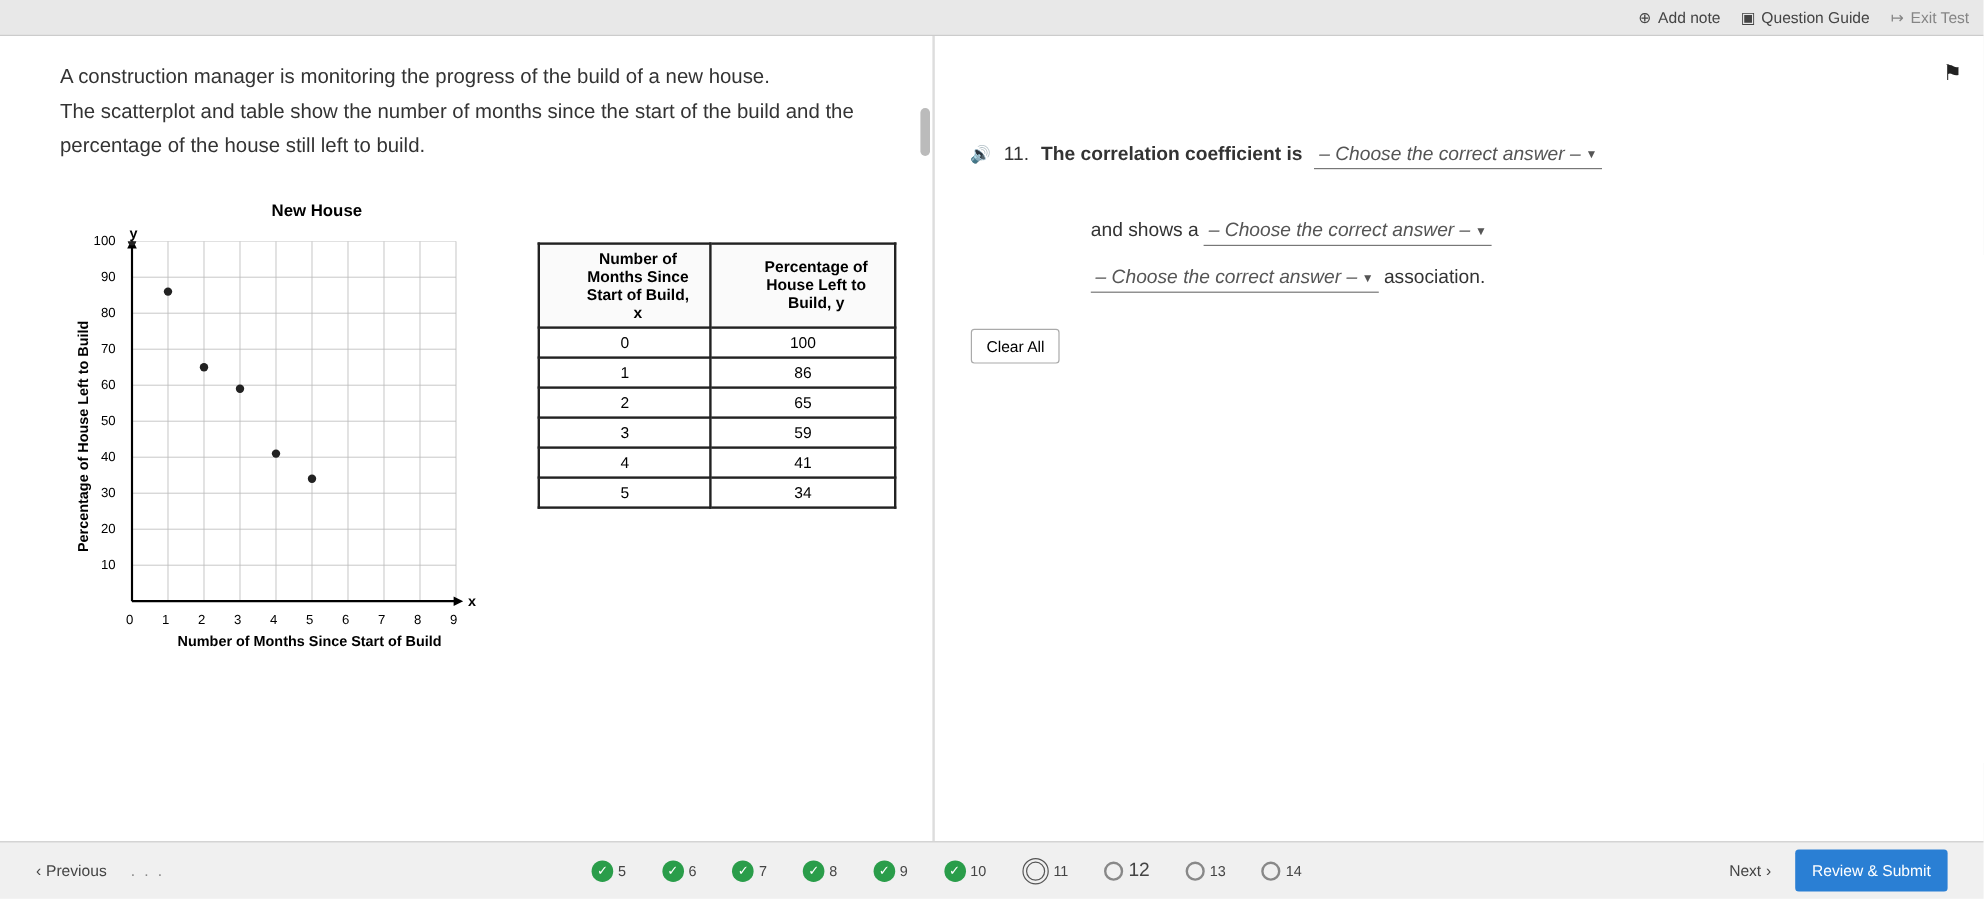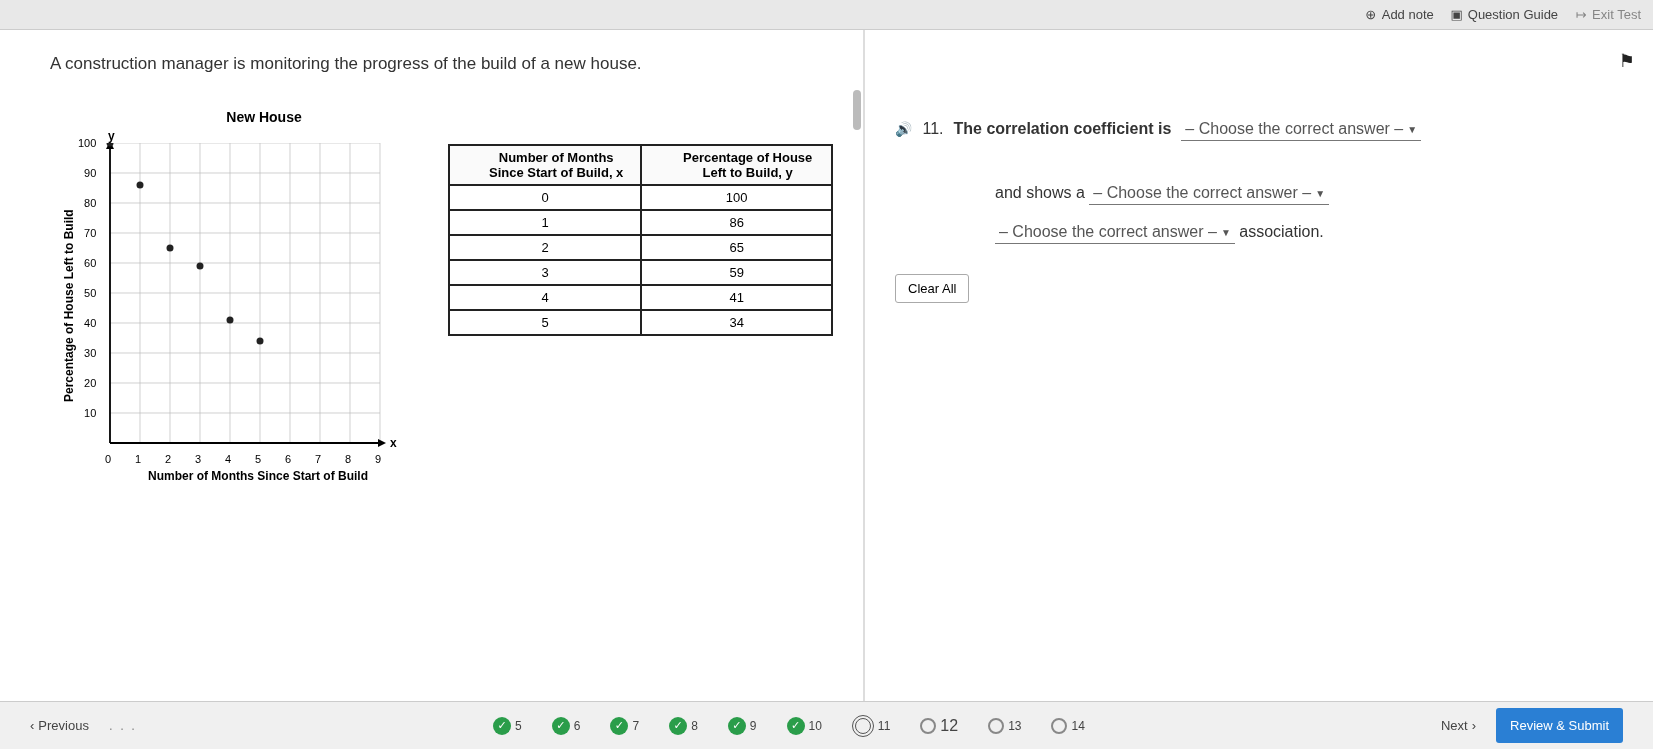--- a/index.html
+++ b/index.html
@@ -1,21 +1,21 @@
 <!DOCTYPE html>
 <html><head>
 <meta charset="utf-8">
 <style>
 * { box-sizing: border-box; margin: 0; padding: 0; }
 body { font-family: Arial, sans-serif; background: #f5f5f5; width: 1653px; height: 749px; overflow: hidden; display: flex; flex-direction: column; }
 .top-bar { background: #e8e8e8; height: 30px; display: flex; justify-content: flex-end; align-items: center; padding: 0 12px; gap: 16px; font-size: 13px; color: #444; border-bottom: 1px solid #ccc; }
 .top-bar .item { display: flex; align-items: center; gap: 4px; cursor: pointer; }
 .top-bar .icon { width: 14px; height: 14px; display: inline-flex; align-items: center; justify-content: center; }
 .main { flex: 1; display: flex; background: #fff; overflow: hidden; }
-.left-panel { width: 865px; padding: 20px 30px 10px 50px; border-right: 2px solid #ddd; position: relative; }
+.left-panel { width: 779px; padding: 20px 30px 10px 50px; border-right: 2px solid #ddd; position: relative; }
 .problem-text { font-size: 17px; color: #333; line-height: 1.7; margin-bottom: 25px; }
 .chart-container { display: flex; gap: 30px; align-items: flex-start; margin-top: 10px; }
 .chart-wrap { background: #fff; padding: 5px 10px 10px 10px; }
 .chart-title { text-align: center; font-size: 14px; font-weight: bold; margin-left: 60px; margin-bottom: 4px; }
 .chart-area { display: flex; }
 .y-label { writing-mode: vertical-rl; transform: rotate(180deg); font-size: 12px; font-weight: bold; text-align: center; padding: 0 2px; }
 .chart-body { display: flex; flex-direction: column; }
 .chart-svg-row { display: flex; }
 .y-ticks { display: flex; flex-direction: column; justify-content: space-between; align-items: flex-end; height: 300px; font-size: 11px; padding-right: 4px; margin-top:0; }
 .y-ticks div { height: 0; line-height: 0; position: relative; top: 0; }
@@ -26,21 +26,21 @@
 svg.plot { border: none; }
 .data-table { border-collapse: collapse; margin-top: 40px; }
 .data-table th, .data-table td { border: 2px solid #222; padding: 4px 14px; font-size: 13px; text-align: center; }
 .data-table th { font-weight: bold; background: #fafafa; padding-left: 36px; }
 .right-panel { flex: 1; padding: 30px 40px 20px 30px; position: relative; }
 .flag-corner { position: absolute; top: 20px; right: 18px; font-size: 18px; color: #222; cursor: pointer; }
 .question-row { display: flex; align-items: baseline; gap: 10px; font-size: 16px; color: #333; }
 .q-icon { font-size: 14px; color: #555; }
 .q-num { font-weight: normal; }
 .q-text { display: inline; font-weight: bold; }
-.dropdown-placeholder { color: #555; border-bottom: 1px solid #777; padding: 0 4px 2px 4px; display: inline-flex; align-items: center; gap: 4px; cursor: pointer; }
+.dropdown-placeholder { font-style: italic; color: #555; border-bottom: 1px solid #777; padding: 0 4px 2px 4px; display: inline-flex; align-items: center; gap: 4px; cursor: pointer; }
 .caret { font-size: 10px; }
 .line2, .line3 { margin-left: 100px; margin-top: 43px; font-size: 16px; color: #333; }
 .clear-btn { margin-top: 30px; border: 1px solid #aaa; background: #fff; padding: 6px 12px; font-size: 13px; cursor: pointer; border-radius: 3px; }
 .bottom-bar { height: 48px; background: #f0f0f0; border-top: 1px solid #ccc; display: flex; align-items: center; padding: 0 30px; gap: 20px; font-size: 13px; color: #444; }
 .nav-btn { cursor: pointer; display: flex; align-items: center; gap: 4px; }
 .q-nav { display: flex; align-items: center; gap: 30px; flex: 1; justify-content: center; }
 .q-circle { width: 22px; height: 22px; border-radius: 50%; display: flex; align-items: center; justify-content: center; font-size: 11px; cursor: pointer; }
 .q-circle.done { background: #2a9d4a; color: #fff; }
 .q-circle.pending { border: 2px solid #888; color: #555; }
 .review-btn { background: #2a7fd4; color: #fff; padding: 10px 14px; border-radius: 3px; cursor: pointer; font-size: 13px; }
@@ -64,20 +64,21 @@
     <span>Exit Test</span>
   </div>
 </div>
 
 <div class="main">
 
   <div class="left-panel">
     <div class="scroll-indicator"></div>
     <div class="problem-text">
       <div>A construction manager is monitoring the progress of the build of a new house.</div>
+      <div>The scatterplot and table show the number of months since the start of the build and the percentage of the house still left to build.</div>
     </div>
 
     <div class="chart-container">
       <div class="chart-wrap">
         <div class="chart-title">New House</div>
         <div class="chart-area">
           <div class="y-label">Percentage of House Left to Build</div>
           <div class="chart-body">
             <div class="y-letter">y</div>
             <div class="chart-svg-row">

